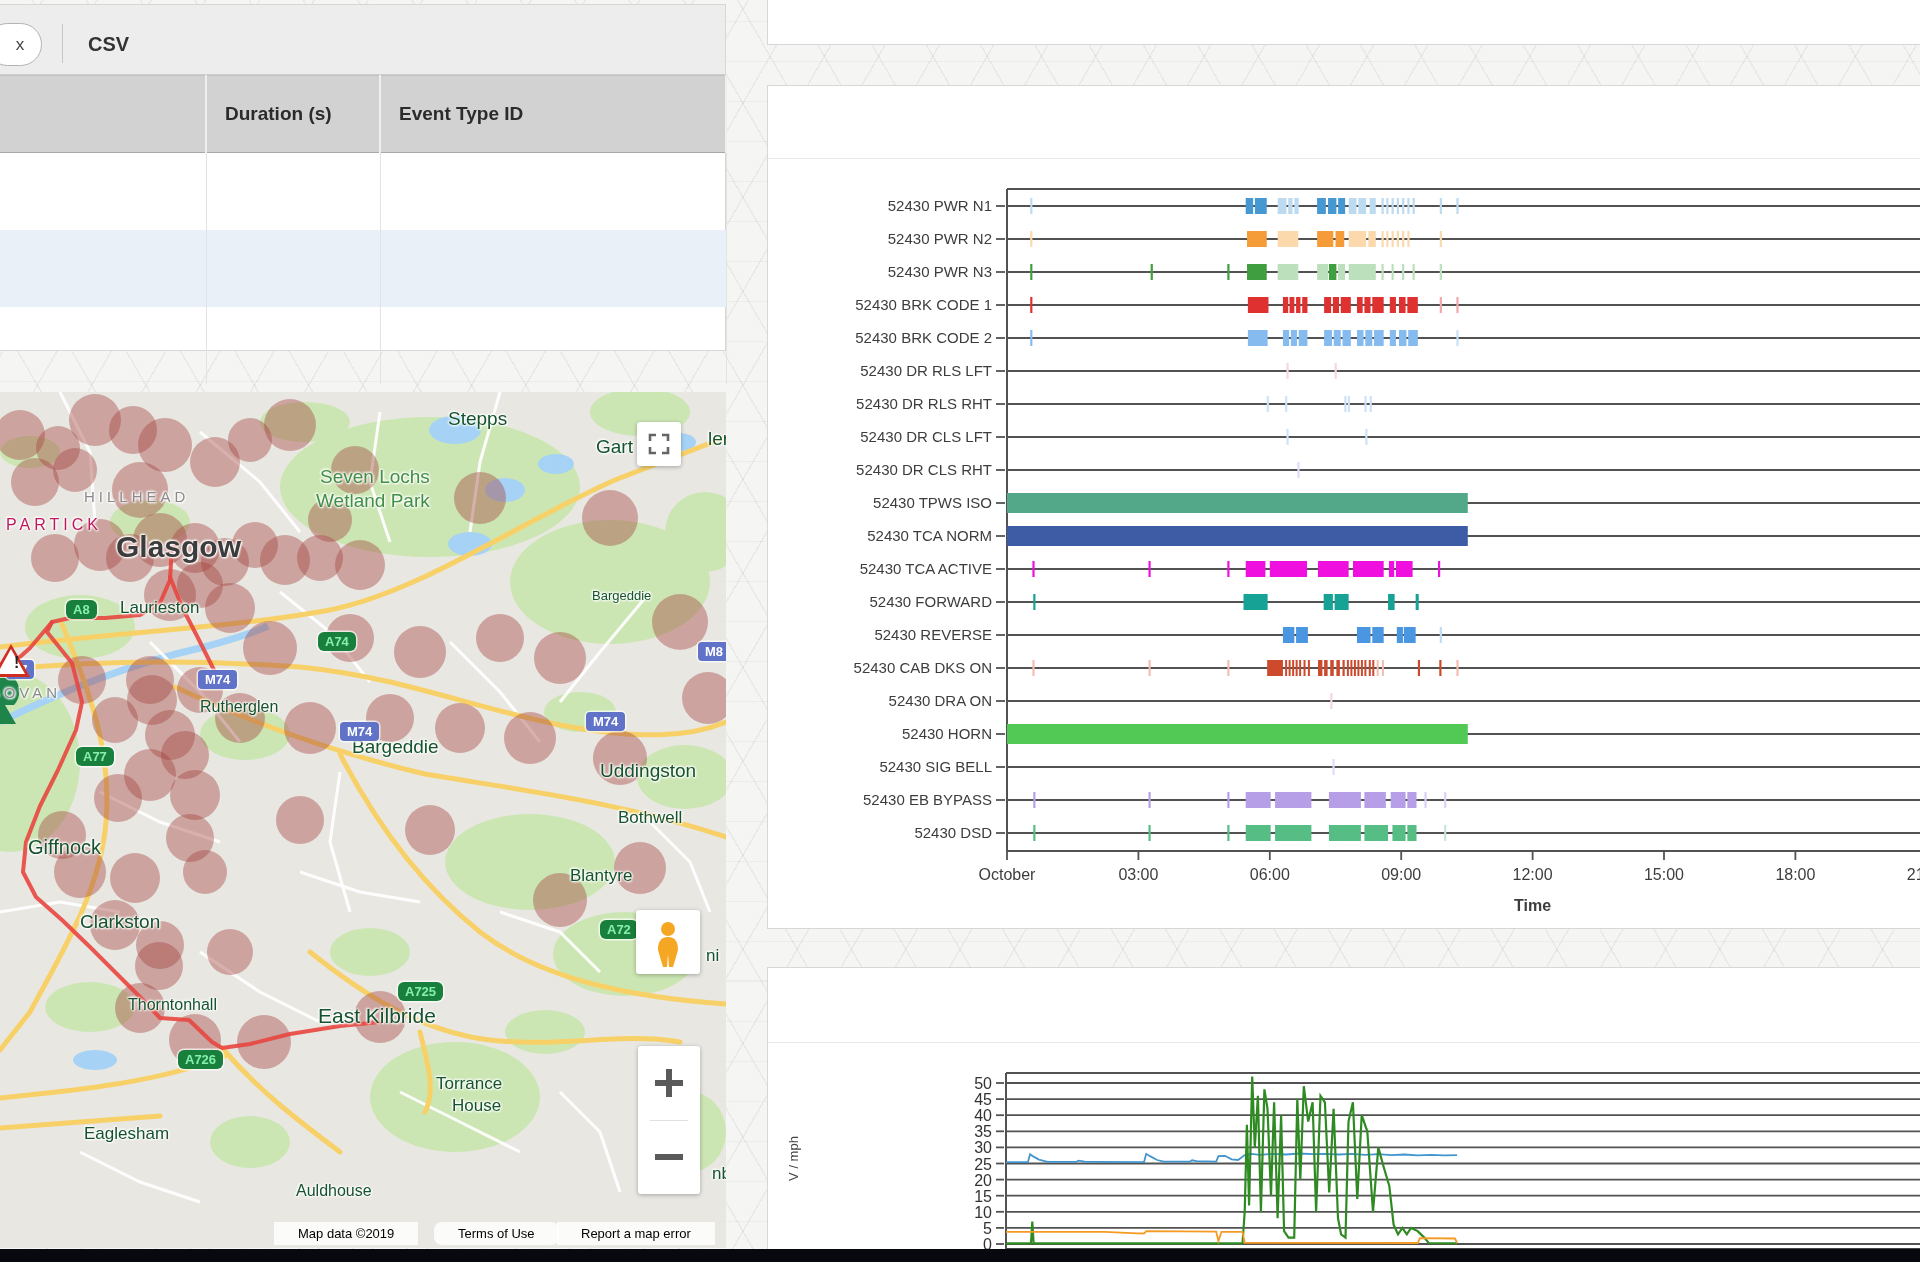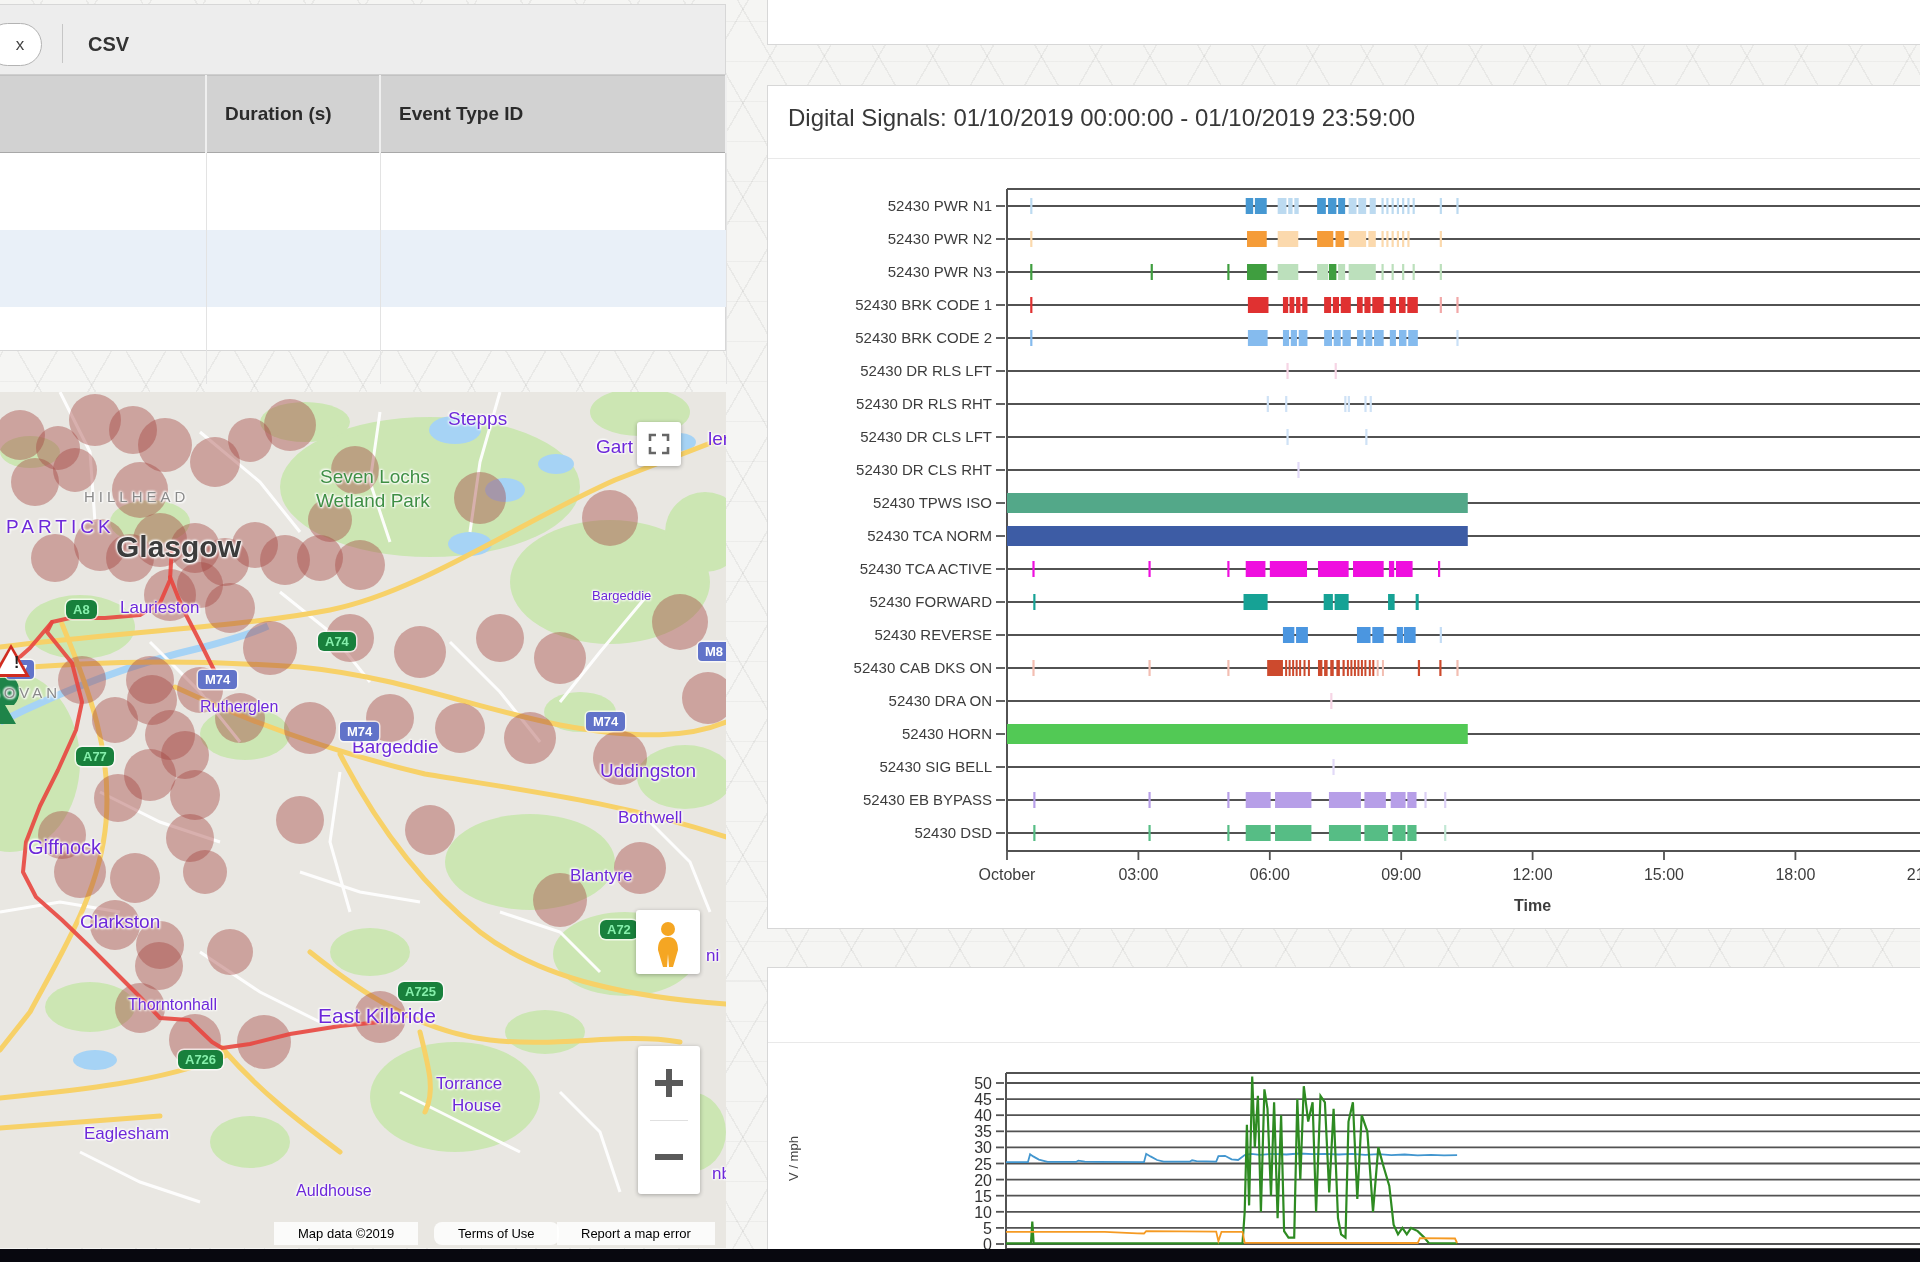--- a/index.html
+++ b/index.html
@@ -35,21 +35,21 @@
   .digital-card{left:767px;top:85px;width:1213px;height:844px;border-right:none;}
   .analog-card{left:767px;top:967px;width:1213px;height:286px;border-right:none;}
   .chart-title{position:absolute;left:20px;top:18px;font-size:24px;color:#383838;}
   .title-rule{position:absolute;left:0;right:0;height:1px;background:#e9e9e9;}
   .digital-card .title-rule{top:72px;}
   .analog-card .title-rule{top:74px;}
   .chart-svg{position:absolute;left:0;top:0;}
 
   
   .map-card{left:0;top:392px;width:726px;height:856px;border:none;overflow:hidden;background:#e9e7e2;}
-  .map-label{position:absolute;color:#6d28d9;text-shadow:0 0 3px #fff,0 0 3px #fff,1px 1px 2px #fff,-1px -1px 2px #fff;
+  .map-label{position:absolute;color:#14532d;text-shadow:0 0 3px #fff,0 0 3px #fff,1px 1px 2px #fff,-1px -1px 2px #fff;
     white-space:nowrap;}
   .badge{position:absolute;font-size:13px;font-weight:bold;padding:2px 7px;border-radius:4px;
     box-shadow:0 0 0 1.5px rgba(255,255,255,.7);}
   .badge.a{background:#18803c;color:#86efac;border-radius:6px;}
   .badge.m{background:#6173c9;color:#fff;}
   .map-btn{position:absolute;background:#fff;border-radius:3px;box-shadow:0 1px 4px rgba(0,0,0,.3);}
   .fullscreen-btn{left:637px;top:30px;width:44px;height:44px;}
   .pegman-btn{left:636px;top:518px;width:64px;height:64px;}
   .zoom-ctl{left:638px;top:654px;width:62px;height:148px;}
   .zoom-half{position:relative;width:62px;height:74px;}
@@ -106,21 +106,20 @@
             <td></td>
             <td></td>
           </tr>
       </tbody>
     </table>
   </section>
 
   <section class="card strip-card"></section>
 
   <section class="card digital-card">
-    <div class="chart-title">Digital Signals: 01/10/2019 00:00:00 - 01/10/2019 23:59:00</div>
     <div class="title-rule"></div>
     <svg id="digital-svg" class="chart-svg" width="1213" height="844">
         <line x1="239" y1="103" x2="1213" y2="103" stroke="#525252" stroke-width="2"></line>
         <line x1="239" y1="103" x2="239" y2="765" stroke="#525252" stroke-width="2"></line>
         <line x1="239" y1="765" x2="1213" y2="765" stroke="#525252" stroke-width="2"></line>
         <line x1="240" y1="120" x2="1213" y2="120" stroke="#525252" stroke-width="1.8"></line>
         <line x1="228" y1="120" x2="237" y2="120" stroke="#525252" stroke-width="1.8"></line>
         <text x="224" y="125" text-anchor="end" font-size="15" fill="#3d3d3d">52430 PWR N1</text>
         <rect x="262.214" y="112" width="2.189999999999997" height="16" fill="#bcdaf0"></rect>
         <rect x="477.71" y="112" width="7.445999999999996" height="16" fill="#4698d2"></rect>
@@ -567,21 +566,21 @@
           <polyline points="170,185 182,215 198,246 213,276 219,288" stroke="#e8463f" stroke-width="4" fill="none" stroke-linejoin="round" stroke-linecap="round" opacity="0.9"></polyline>
           <polyline points="52,230 30,256 12,272 0,278" stroke="#e8463f" stroke-width="4" fill="none" stroke-linejoin="round" stroke-linecap="round" opacity="0.9"></polyline>
           <circle cx="172" cy="153" r="3.5" fill="#e8463f"></circle>
         </g>
 
       <path d="M0,286 h14 c7,7 7,20 0,27 h-9 l11,19 h-16 z" fill="#1e8449"></path>
     </svg>
 
     <div id="map-labels">
         <div class="map-label" style="left: 84px; top: 96px; font-size: 15px; color: rgb(138, 138, 138); letter-spacing: 4px;">HILLHEAD</div>
-        <div class="map-label" style="left: 6px; top: 124px; font-size: 19px; color: #6d28d9; letter-spacing: 4px;">PARTICK</div>
+        <div class="map-label" style="left: 6px; top: 124px; font-size: 16px; color: #be185d; letter-spacing: 4px;">PARTICK</div>
         <div class="map-label" style="left: -12px; top: 292px; font-size: 15px; color: rgb(138, 138, 138); letter-spacing: 4px;">GOVAN</div>
         <div class="map-label" style="left: 116px; top: 138px; font-size: 30px; color: rgb(60, 60, 60); font-weight: bold;">Glasgow</div>
         <div class="map-label" style="left: 448px; top: 16px; font-size: 19px;">Stepps</div>
         <div class="map-label" style="left: 596px; top: 44px; font-size: 19px;">Gart</div>
         <div class="map-label" style="left: 708px; top: 36px; font-size: 19px;">ler</div>
         <div class="map-label" style="left: 320px; top: 74px; font-size: 19px; color: rgb(63, 143, 68);">Seven Lochs</div>
         <div class="map-label" style="left: 316px; top: 98px; font-size: 19px; color: rgb(63, 143, 68); text-align: center;">Wetland Park</div>
         <div class="map-label" style="left: 120px; top: 206px; font-size: 17px;">Laurieston</div>
         <div class="map-label" style="left: 592px; top: 196px; font-size: 13px;">Bargeddie</div>
         <div class="map-label" style="left: 200px; top: 306px; font-size: 16px;">Rutherglen</div>

